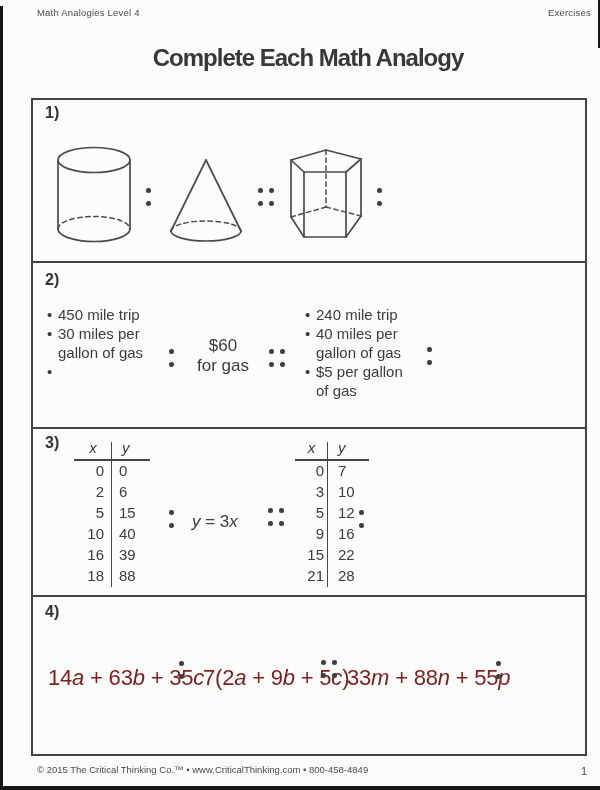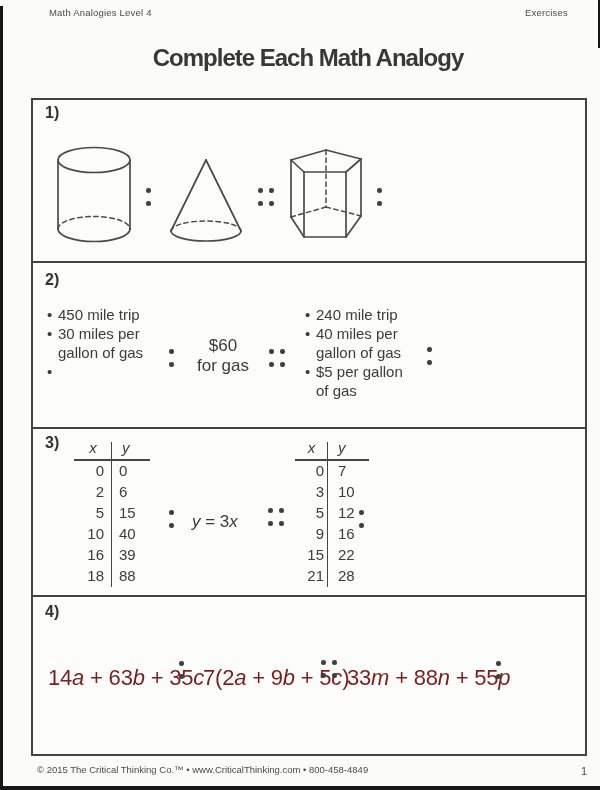--- a/index.html
+++ b/index.html
@@ -11,23 +11,23 @@
     -webkit-font-smoothing:antialiased;
   }
   #page { position:relative; width:600px; height:790px; }
 
   
   .edge { position:absolute; background:#161616; }
   .edge.left { left:0; top:6px; width:2.5px; height:784px; }
   .edge.bottom { left:0; top:786px; width:600px; height:4px; }
   .edge.right { right:0; top:0; width:2px; height:48px; }
 
-  .hdr { position:absolute; top:7px; font-size:9.5px; color:#4a4a4a; letter-spacing:0.2px;margin-left:12px; }
+  .hdr { position:absolute; top:7px; font-size:9.5px; color:#4a4a4a; letter-spacing:0.2px; }
   .hdr-l { left:37px; }
-  .hdr-r { right:32px; }
+  .hdr-r { right:9px; }
 
   .title {
     position:absolute; left:0; top:36px; width:100%;
     margin:8px; text-align:center;
     font-size:24px; font-weight:bold; letter-spacing:-1px; color:#383838;
   }
 
   .box {
     position:absolute; left:31px; top:98px; width:552px; height:654px;
     border:2px solid #434343; background:#fcfcfb;

